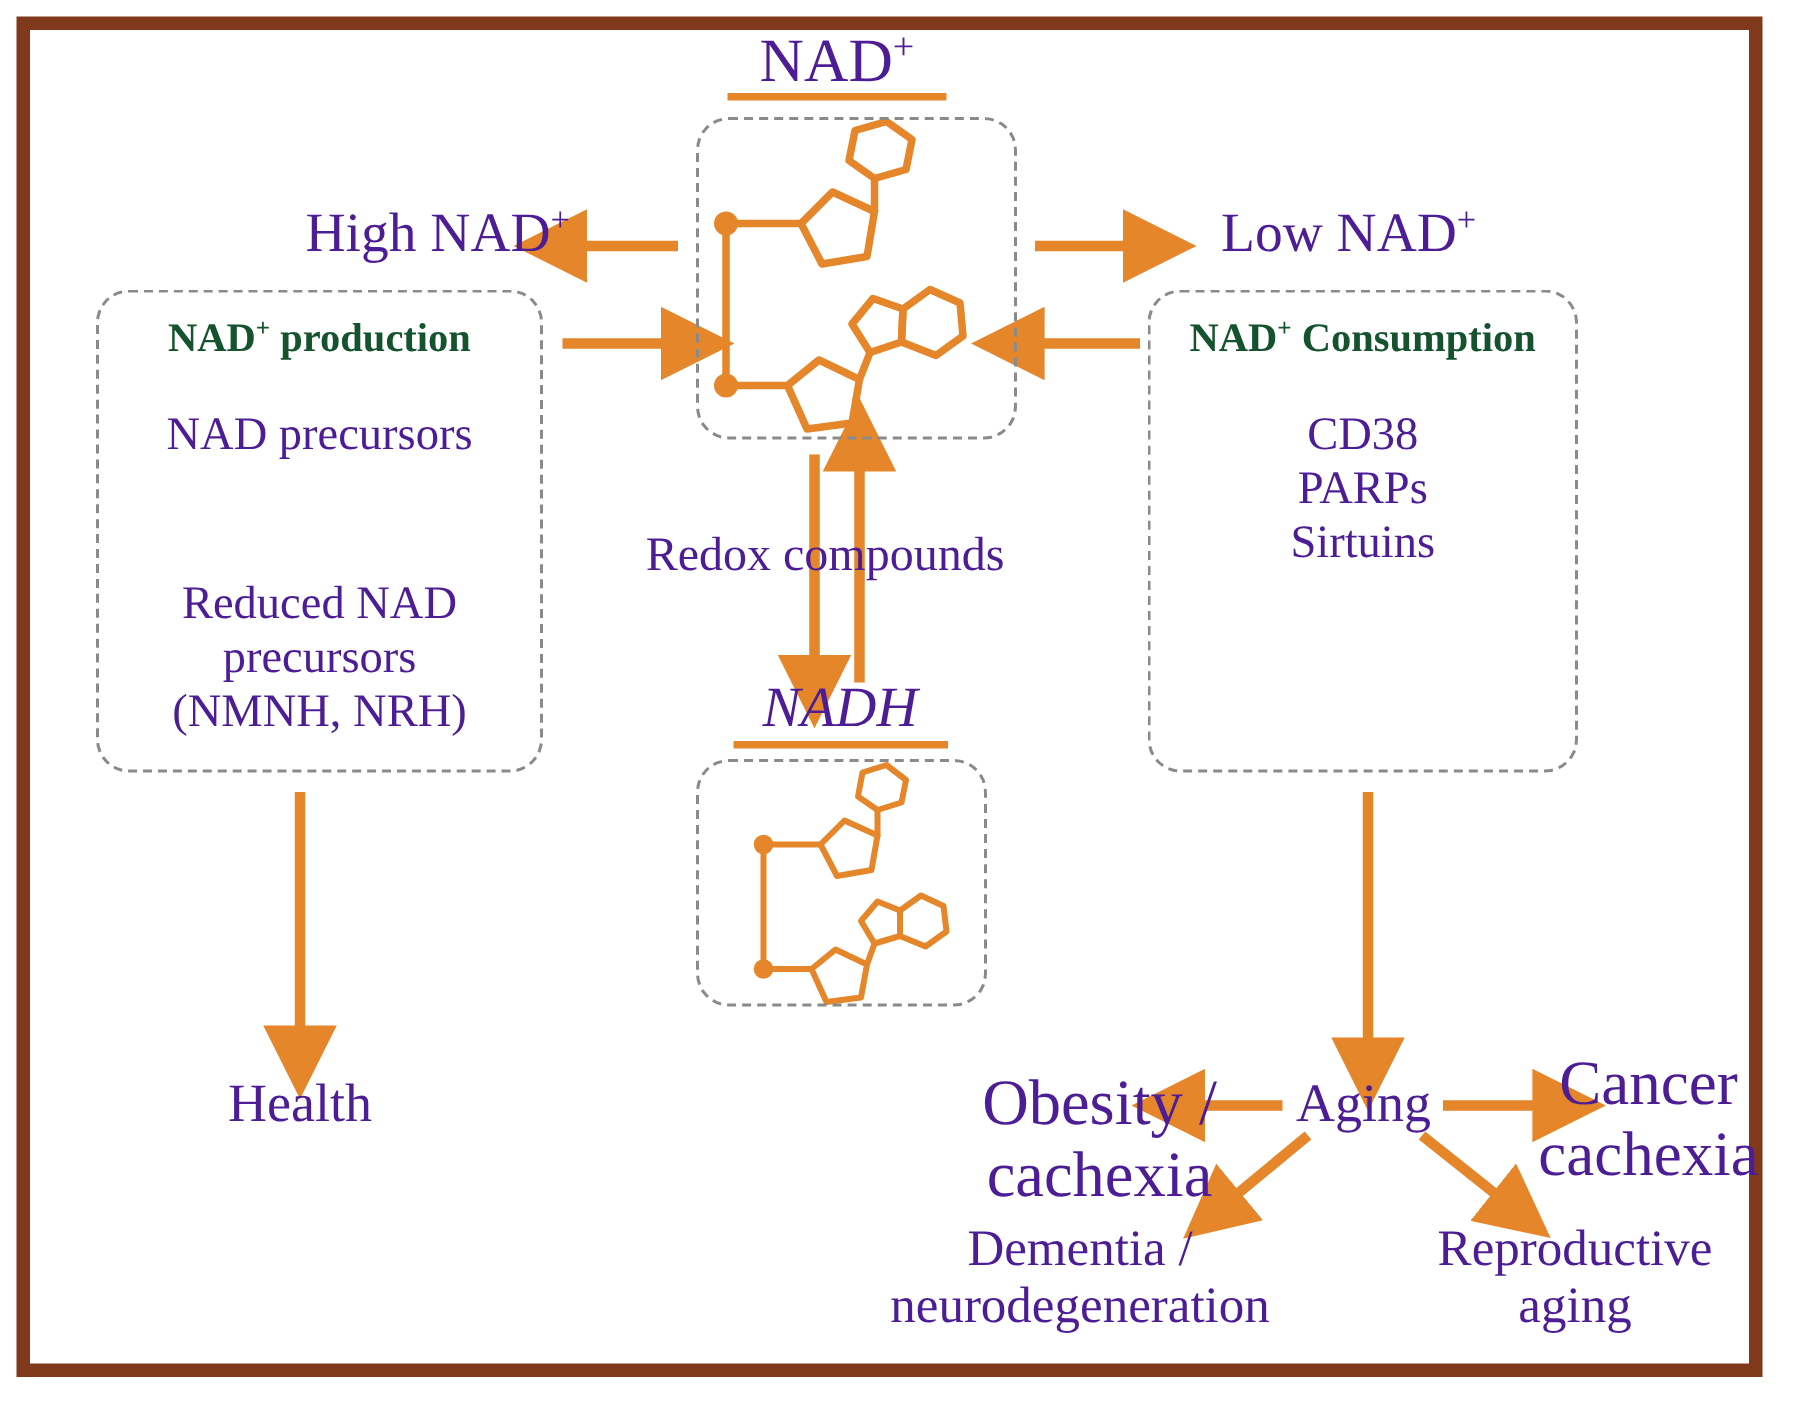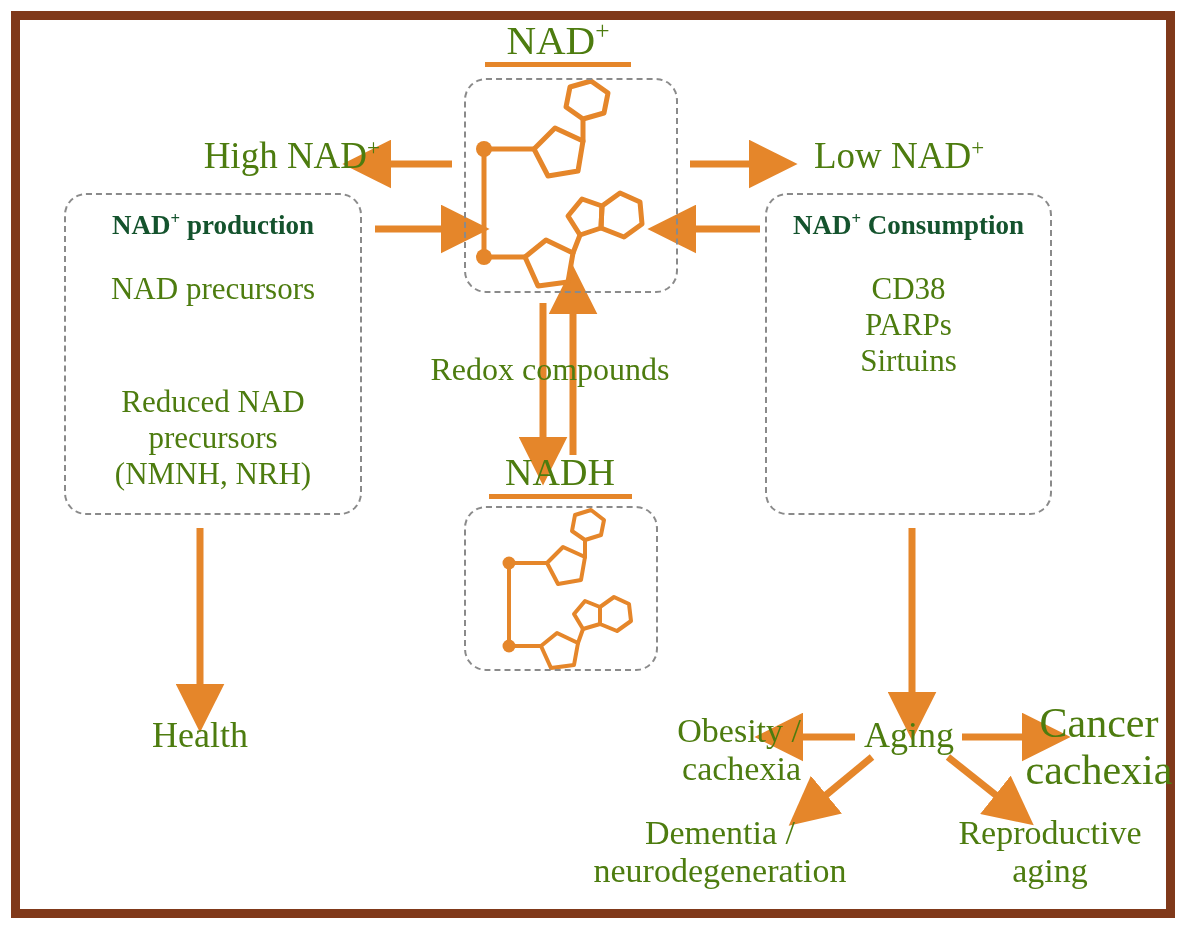--- a/index.html
+++ b/index.html
@@ -39,21 +39,21 @@
   .dash-box {
     position: absolute;
     border: 2px dashed #8a8a8a;
     border-radius: 22px;
     box-sizing: border-box;
     background: transparent;
   }
   
   .txt {
     position: absolute;
-    color: #4d7c0f;
+    color: #4c1d95;
     text-align: center;
     line-height: 1.12;
     white-space: nowrap;
   }
   .hdr-orange {
     color: #14532d;
     font-weight: bold;
   }
   .underline-bar {
     position: absolute;
@@ -157,21 +157,21 @@
 
   <div class="dash-box" style="left:765px; top:193px; width:287px; height:322px;"></div>
 
   <div class="underline-bar" style="left:485px; top:62px; width:146px;"></div>
   <div class="underline-bar" style="left:489px; top:494px; width:143px;"></div>
 
   <div class="txt" style="left:465px; top:18px; width:186px; font-size:41px;">
     <span>NAD</span><sup>+</sup>
   </div>
 
-  <div class="txt" style="left:470px; top:451px; width:180px; font-size:38px;">NADH</div>
+  <div class="txt" style="left:470px; top:451px; width:180px; font-size:38px;font-style:italic;">NADH</div>
 
   <div class="txt" style="left:150px; top:135px; width:230px; font-size:37px; text-align:right;">
     <span>High NAD</span><sup>+</sup>
   </div>
 
   <div class="txt" style="left:772px; top:135px; width:240px; font-size:37px; text-align:left;margin-left:42px;">
     <span>Low NAD</span><sup>+</sup>
   </div>
 
   <div class="txt" style="left:400px; top:352px; width:300px; font-size:32px; ">Redox compounds</div>
@@ -188,21 +188,21 @@
     <span>NAD</span><sup>+</sup><span> Consumption</span>
   </div>
   <div class="txt" style="left:765px; top:272px; width:287px; font-size:31px;">CD38</div>
   <div class="txt" style="left:765px; top:308px; width:287px; font-size:31px;">PARPs</div>
   <div class="txt" style="left:765px; top:344px; width:287px; font-size:31px;">Sirtuins</div>
 
   <div class="txt" style="left:105px; top:715px; width:190px; font-size:36px;">Health</div>
 
   <div class="txt" style="left:845px; top:715px; width:128px; font-size:36px;">Aging</div>
 
-  <div class="txt" style="left:615px; top:712px; width:186px; font-size:34px;text-align:right;">
+  <div class="txt" style="left:640px; top:712px; width:186px; font-size:43px;">
     <span>Obesity /</span><br>
     <span>cachexia</span>
   </div>
 
   <div class="txt" style="left:1019px; top:700px; width:160px; font-size:42px;">
     <span>Cancer</span><br>
     <span>cachexia</span>
   </div>
 
   <div class="txt" style="left:545px; top:814px; width:350px; font-size:34px;">

